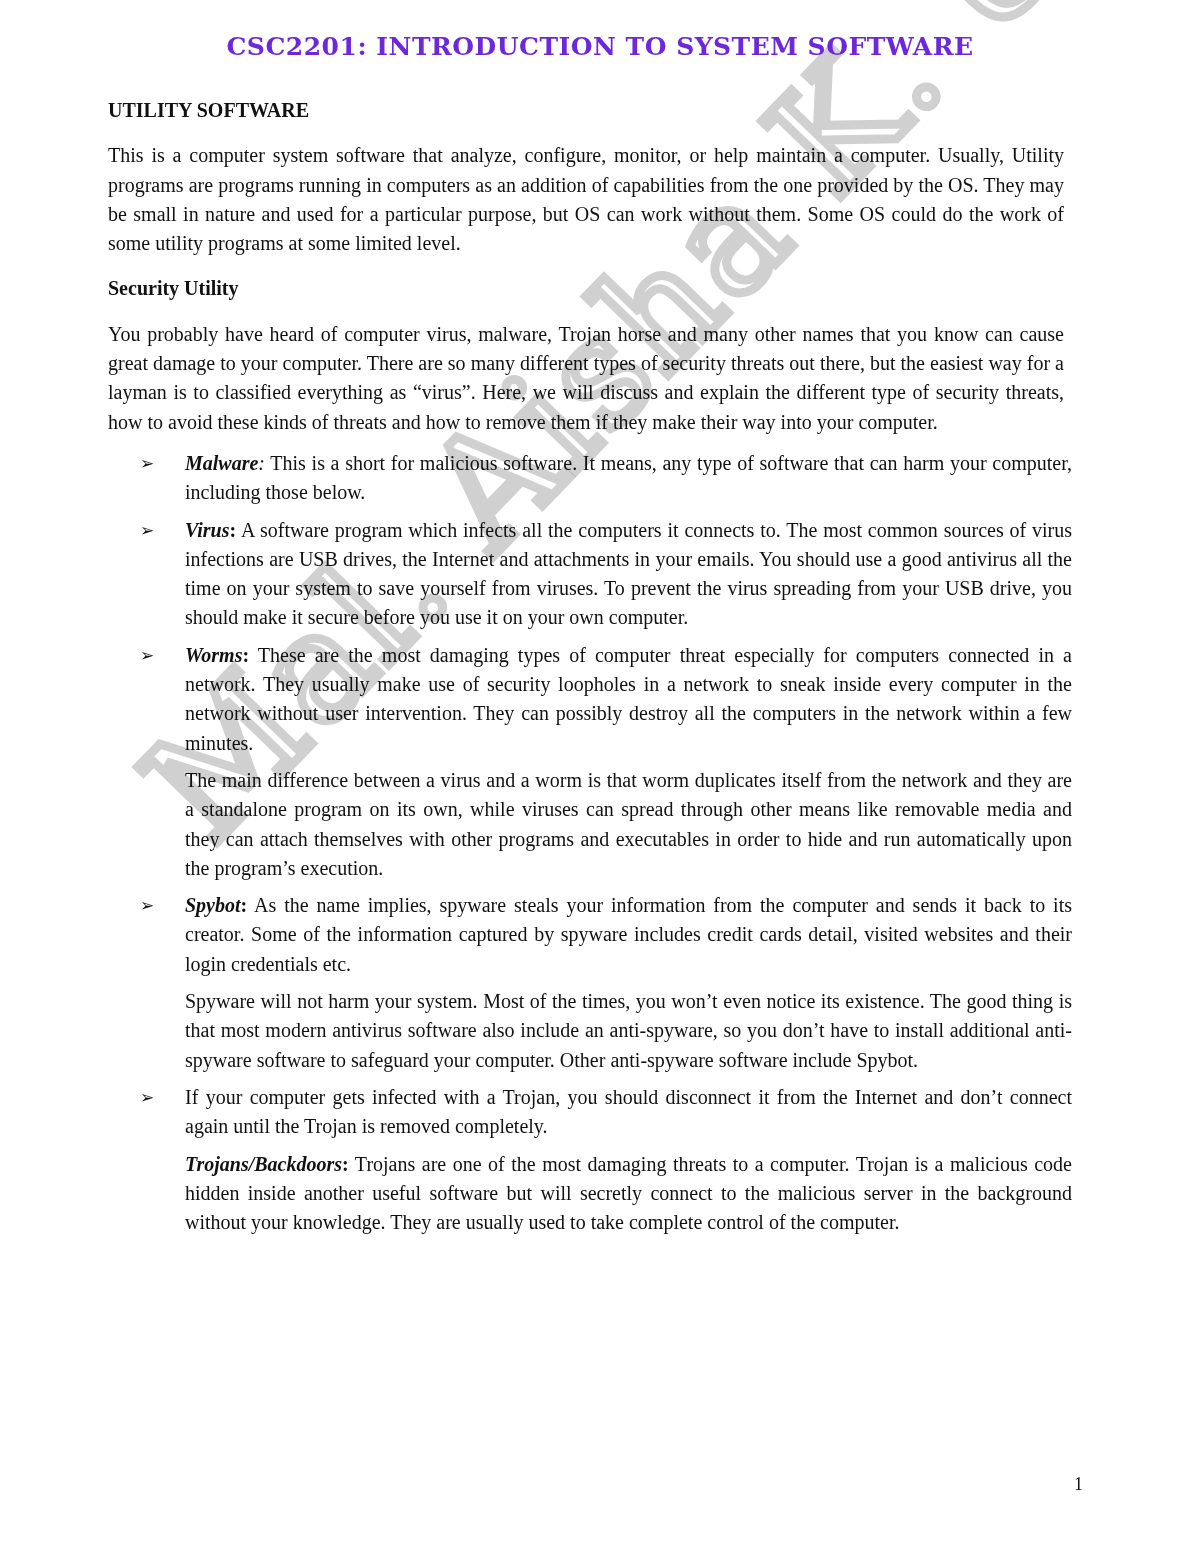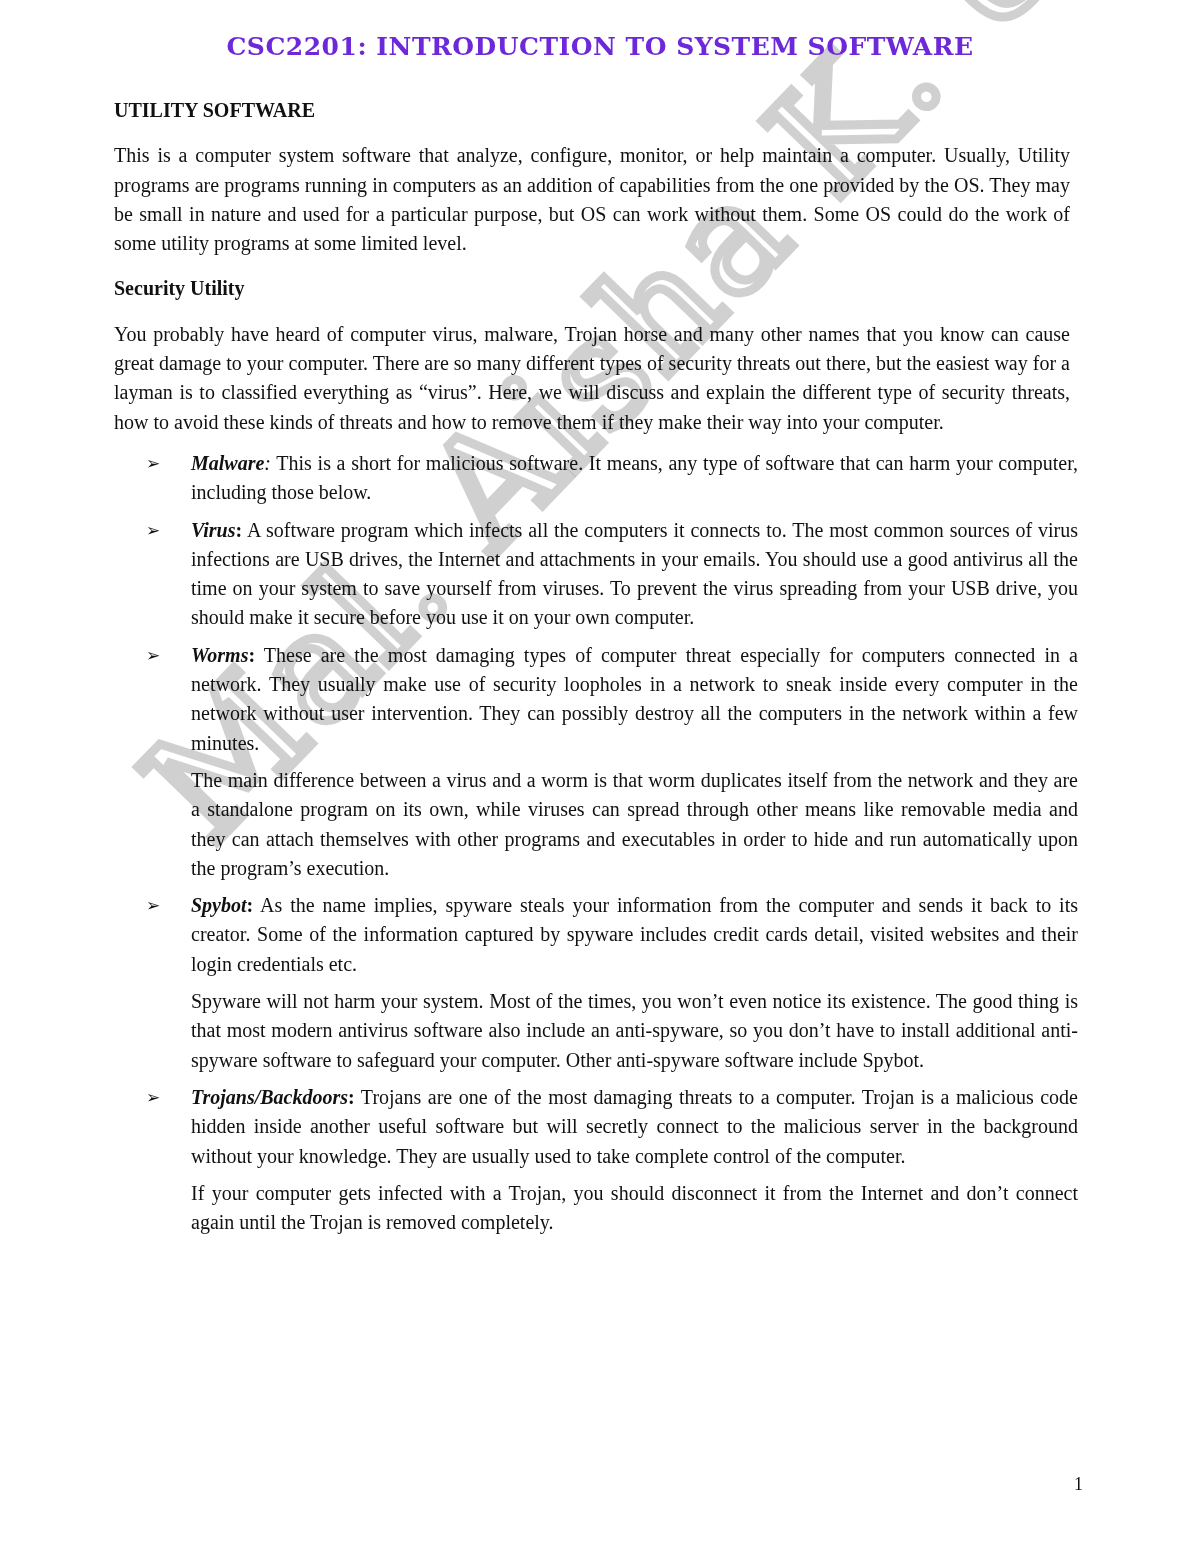--- a/index.html
+++ b/index.html
@@ -8,21 +8,21 @@
     position: relative; width: 1200px; height: 1553px; background: #fff;
     font-family: "Liberation Serif", "DejaVu Serif", serif; color: #111;
   }
   .title {
     position: absolute; top: 32px; left: 0; width: 1200px; text-align: center;
     font-family: "DejaVu Serif", "Liberation Serif", serif;
     font-weight: bold; font-size: 25px; letter-spacing: 0.5px; color: #6d28d9;
     text-transform: uppercase;
   }
   .content {
-    position: absolute; left: 114px; top: 96px; width: 972px;
+    position: absolute; left: 108px; top: 96px; width: 972px;
     font-size: 20px; line-height: 29.3px;
   }
   .h { font-weight: bold; margin: 0 0 16px 0; font-size: 20px; }
   .p { margin: 0 16px 16px 0; text-align: justify; }
   .list { margin: 0; padding: 0; list-style: none; }
   .li { position: relative; padding-left: 69px; text-align: justify; margin: 0; }
   .li .bullet {
     position: absolute; left: 32px; top: 0; font-family: "DejaVu Sans", sans-serif;
     font-size: 17px;
   }
@@ -78,20 +78,20 @@
       </li>
 
       <li class="li">
         <span class="bullet">➢</span>
         <p><span class="term">Spybot</span><span class="colon-bold">:</span><span> As the name implies, spyware steals your information from the computer and sends it back to its creator. Some of the information captured by spyware includes credit cards detail, visited websites and their login credentials etc.</span></p>
         <p>Spyware will not harm your system. Most of the times, you won’t even notice its existence. The good thing is that most modern antivirus software also include an anti-spyware, so you don’t have to install additional anti-spyware software to safeguard your computer. Other anti-spyware software include Spybot.</p>
       </li>
 
       <li class="li">
         <span class="bullet">➢</span>
+        <p>If your computer gets infected with a Trojan, you should disconnect it from the Internet and don’t connect again until the Trojan is removed completely.</p>
         <p><span class="term">Trojans/Backdoors</span><span class="colon-bold">:</span><span> Trojans are one of the most damaging threats to a computer. Trojan is a malicious code hidden inside another useful software but will secretly connect to the malicious server in the background without your knowledge. They are usually used to take complete control of the computer.</span></p>
-        <p>If your computer gets infected with a Trojan, you should disconnect it from the Internet and don’t connect again until the Trojan is removed completely.</p>
       </li>
     </ul>
   </div>
 
   <div class="page-number">1</div>
 </div>
 
 </body></html>

